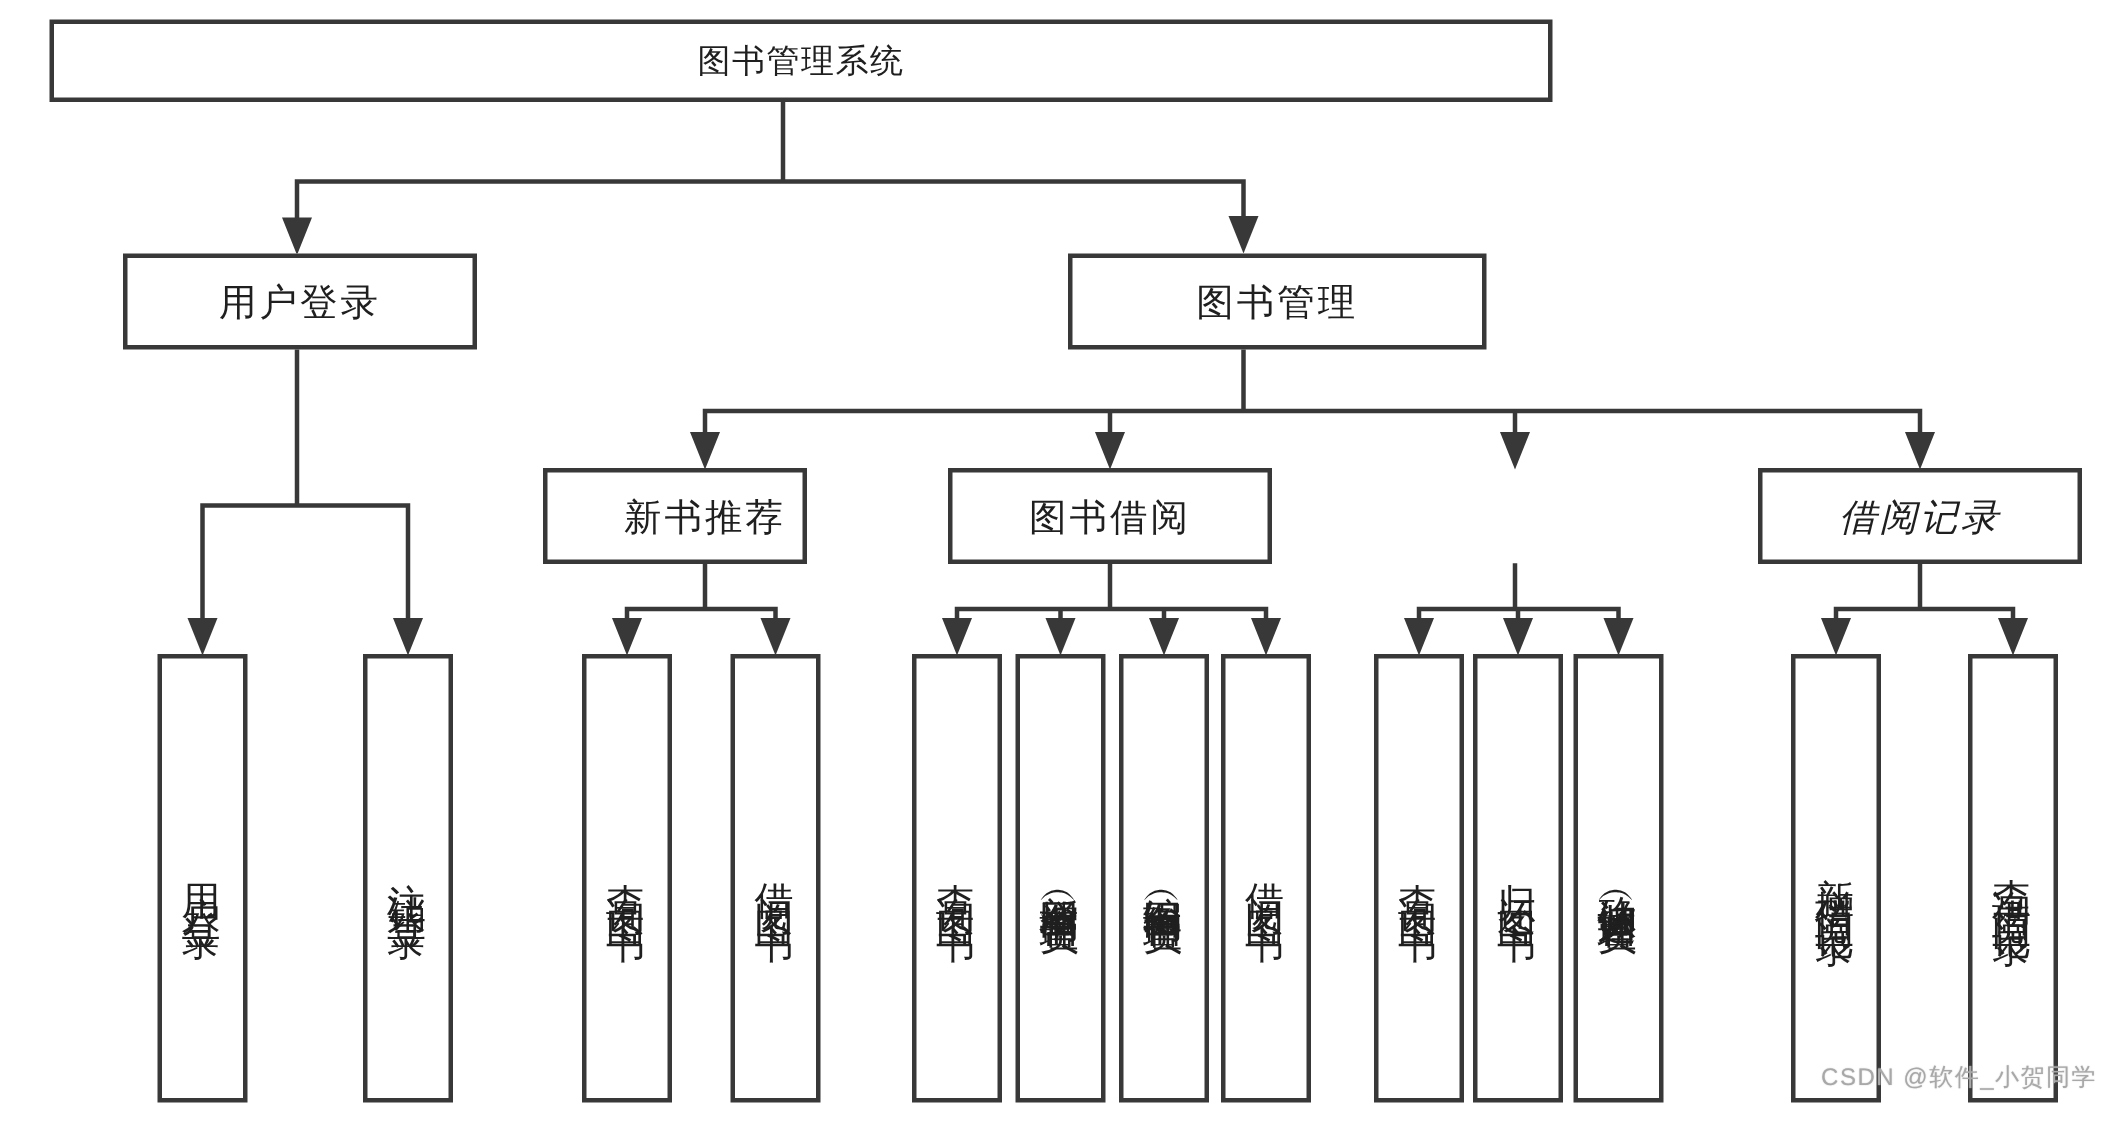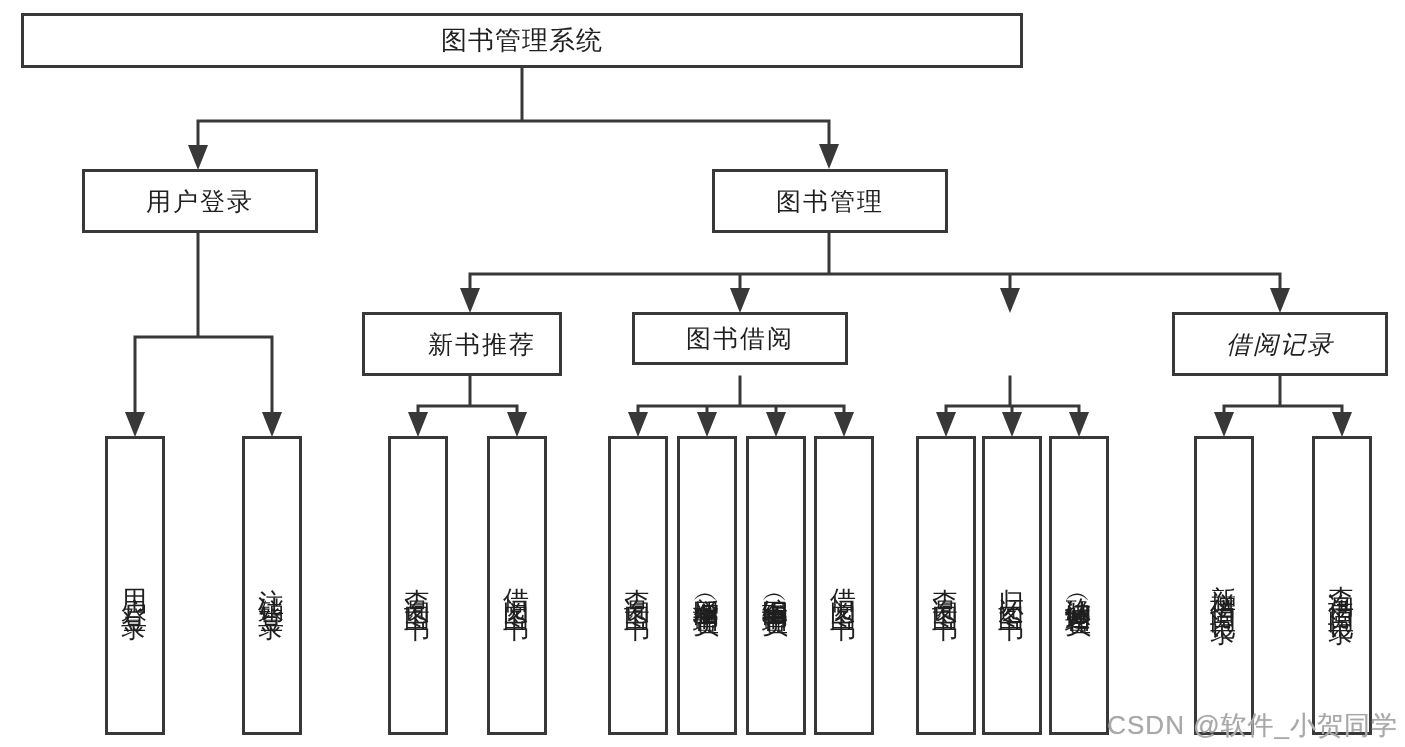--- a/index.html
+++ b/index.html
@@ -18,39 +18,39 @@
     display:flex;
     align-items:center;
     justify-content:center;
     color:#1f1f1f;
     z-index:2;
   }
   .node.h{ 
     font-size:25px;
     letter-spacing:2px;
   }
-  .node.root{ font-size:26px; letter-spacing:1px; }
+  .node.root{ font-size:22px; letter-spacing:1px;margin-left:12px; }
   .node.v{ 
     writing-mode:vertical-rl;
     font-size:26px;
   }
   .node.v.short{ letter-spacing:9px; }
   .node.v.mid{ letter-spacing:7px; }
   .node.v.long{ letter-spacing:2px; }
   #wires{
     position:absolute;left:0;top:0;width:1405px;height:747px;
     z-index:1;
   }
   #wires path{ stroke:#383838; stroke-width:3; fill:none; stroke-linecap:square; }
   #wires polygon{ fill:#383838; stroke:none; }
   .watermark{
     position:absolute;
     right:7px;
     top:708px;
-    font-size:26px;
+    font-size:16px;
     color:#a8a8a8;
     letter-spacing:1px;
     z-index:3;
     text-shadow:0 0 1px #c8c8c8;
   }
 </style>
 </head>
 <body>
 
 <div id="canvas">
@@ -94,24 +94,24 @@
     <g>
       <path d="M1280 377 V406 M1224 406 H1342 M1224 406 V414 M1342 406 V414"></path>
       <polygon points="1224,437 1214,412 1234,412"></polygon>
       <polygon points="1342,437 1332,412 1352,412"></polygon>
     </g>
   </svg>
 
   <div class="node h root" style="left:21px;top:13px;width:1002px;height:55px;">图书管理系统</div>
 
   <div class="node h" style="left:82px;top:169px;width:236px;height:64px;">用户登录</div>
-  <div class="node h" style="left:712px;top:169px;width:236px;height:64px;">图书管理</div>
+  <div class="node h" style="left:712px;top:169px;width:279px;height:64px;">图书管理</div>
 
-  <div class="node h" style="left:362px;top:312px;width:200px;height:64px;padding-left:40px;">新书推荐</div>
-  <div class="node h" style="left:632px;top:312px;width:216px;height:53px;">图书借阅</div>
+  <div class="node h" style="left:362px;top:312px;width:176px;height:64px;padding-left:40px;">新书推荐</div>
+  <div class="node h" style="left:632px;top:312px;width:216px;height:64px;">图书借阅</div>
   <div class="node h" style="left:1172px;top:312px;width:216px;height:64px;font-style:italic;">借阅记录</div>
 
   <div class="node v short" style="left:105px;top:436px;width:60px;height:299px;">用户登录</div>
   <div class="node v short" style="left:242px;top:436px;width:60px;height:299px;">注销登录</div>
 
   <div class="node v short" style="left:388px;top:436px;width:60px;height:299px;">查询图书</div>
   <div class="node v short" style="left:487px;top:436px;width:60px;height:299px;">借阅图书</div>
 
   <div class="node v short" style="left:608px;top:436px;width:60px;height:299px;">查询图书</div>
   <div class="node v long" style="left:677px;top:436px;width:60px;height:299px;">新增图书（管理员）</div>

